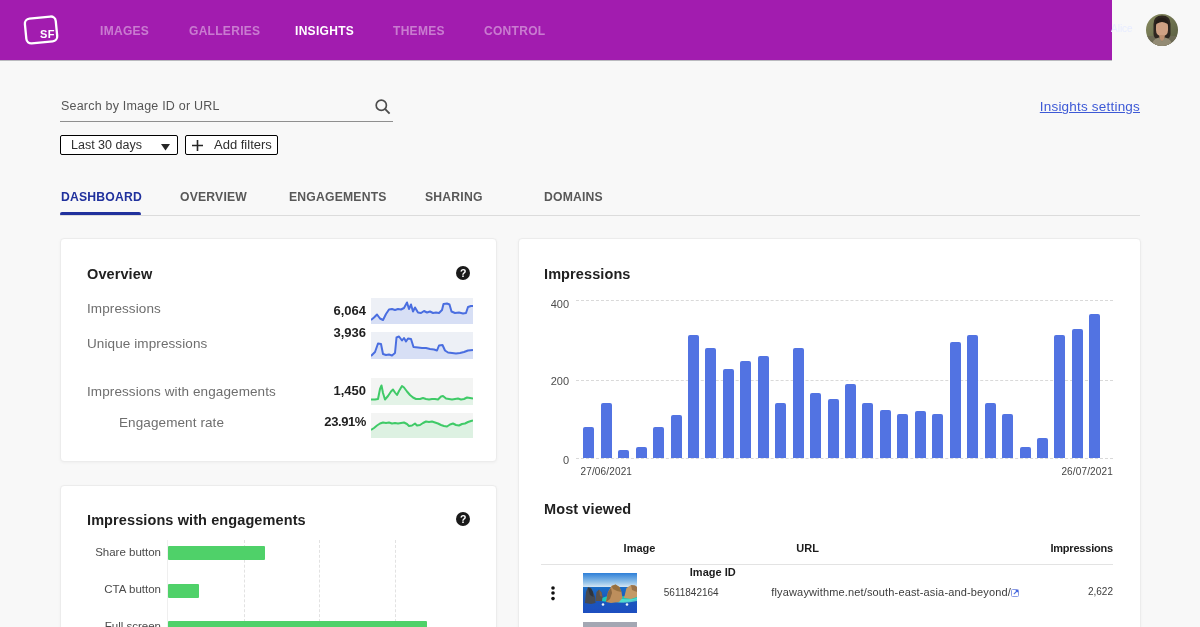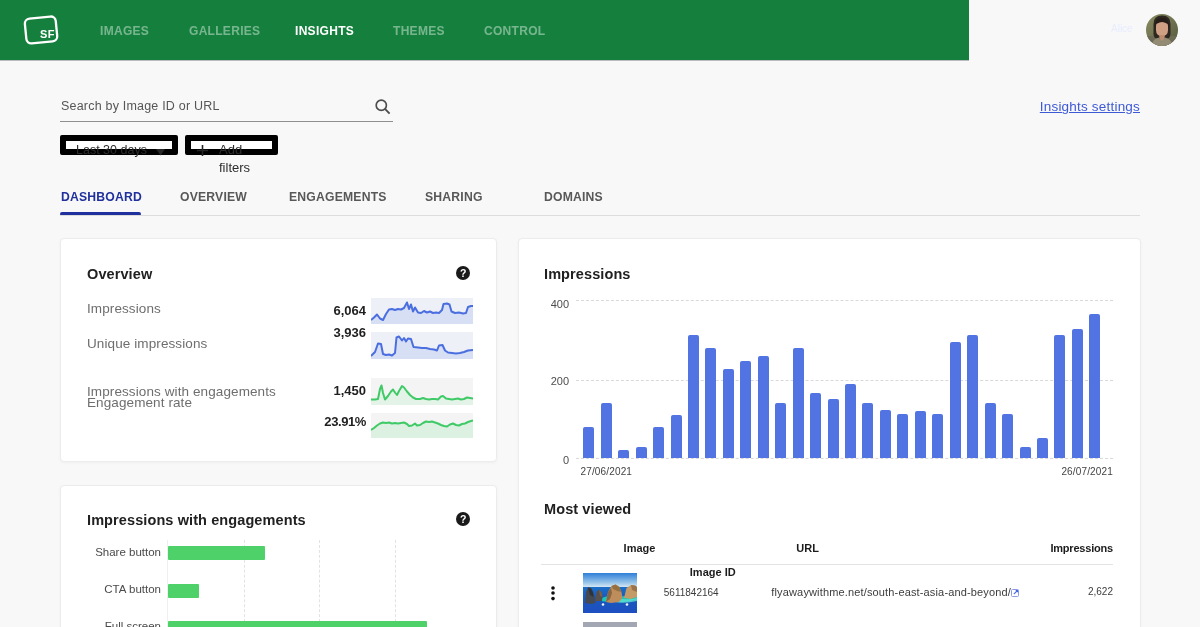--- a/index.html
+++ b/index.html
@@ -1,27 +1,27 @@
 <!DOCTYPE html>
 <html><head>
 <meta charset="utf-8">
 <style>
 * { margin:0; padding:0; box-sizing:border-box; }
 html,body { width:1200px; height:627px; overflow:hidden; font-family:"Liberation Sans",sans-serif; background:#f8f8f8; }
 .abs { position:absolute; }
 
-.nav { position:absolute; left:0; top:0; width:969px; height:60px; background:#15803d; box-shadow:0 1px 0 rgba(0,0,20,0.25); }
+.nav { position:absolute; left:0; top:0; width:1112px; height:60px; background:#a21caf; box-shadow:0 1px 0 rgba(0,0,20,0.25); }
 .navitem { position:absolute; top:23.7px; font-size:12px; font-weight:bold; letter-spacing:0.3px; color:rgba(255,255,255,0.42); }
 .navitem.active { color:#ffffff; }
 .alice { position:absolute; top:22px; font-size:10px; color:#e7ecff; }
 
 .searchlbl { position:absolute; left:61px; top:99.8px; font-size:12.5px; color:#565656; letter-spacing:0.2px; line-height:1; }
 .searchline { position:absolute; left:60px; top:120.6px; width:333px; height:1px; background:#8f8f8f; }
 .settings { position:absolute; top:100.4px; right:60px; font-size:13.5px; color:#3d59d6; text-decoration:underline; letter-spacing:0.2px; line-height:1; }
-.btn { position:absolute; top:134.5px; height:20px; background:#fff; border:6px solid #000000; border-radius:2px; font-size:12.5px; color:#2e2e2e; line-height:18.5px; }
+.btn { position:absolute; top:134.5px; height:20px; background:#fff; border:1px solid #000000; border-radius:2px; font-size:12.5px; color:#2e2e2e; line-height:18.5px; }
 
 .tab { position:absolute; top:190.6px; font-size:12.2px; font-weight:bold; letter-spacing:0.2px; color:#585858; line-height:1; }
 .tab.active { color:#20319d; }
 .tabunderline { position:absolute; left:60px; top:212px; width:81px; height:4px; background:#20319d; border-radius:2px; }
 .tabline { position:absolute; left:60px; top:215px; width:1080px; height:1px; background:#dcdcdc; }
 
 .card { position:absolute; background:#fff; border:1px solid #ececec; border-radius:4px; box-shadow:0 1px 3px rgba(0,0,0,0.04); }
 .cardtitle { position:absolute; font-size:14.5px; font-weight:bold; color:#212121; letter-spacing:0.1px; line-height:1; }
 .qicon { position:absolute; width:14px; height:14px; background:#1a1a1a; border-radius:50%; color:#fff; font-size:10.5px; font-weight:bold; text-align:center; line-height:14px; }
 .rowlbl { position:absolute; left:87px; font-size:13.5px; color:#6e6e6e; letter-spacing:0.1px; line-height:1; }
@@ -127,21 +127,21 @@
 </svg>
 
 <div class="rowlbl" style="top:384.5px;">Impressions with engagements</div>
 <div class="rowval" style="left:286px;top:383.5px;">1,450</div>
 <svg class="spark" style="top:378px;" width="102" height="27" viewBox="0 0 102 27">
   <rect width="102" height="27" fill="#f3f4f3"></rect>
   <path d="M0,21.5 L4,21.5 L7,21 L9,11 L10.5,7.5 L12,15 L14,21.5 L17,18 L20,13.5 L22,11.5 L24,14.5 L26,17 L28,13 L31,8 L33,9.5 L36,13.5 L39,17 L42,19.5 L45,21 L49,21 L52,20 L55,21 L58,21.5 L61,21 L64,21 L67,21.5 L70,18.5 L72,18 L75,20.5 L78,21 L81,21.5 L84,21 L87,20.5 L90,21.5 L93,21 L96,19.5 L99,20 L102,20.5 L102,27 L0,27 Z" fill="#e3f3e7" stroke="none"></path>
   <path d="M0,21.5 L4,21.5 L7,21 L9,11 L10.5,7.5 L12,15 L14,21.5 L17,18 L20,13.5 L22,11.5 L24,14.5 L26,17 L28,13 L31,8 L33,9.5 L36,13.5 L39,17 L42,19.5 L45,21 L49,21 L52,20 L55,21 L58,21.5 L61,21 L64,21 L67,21.5 L70,18.5 L72,18 L75,20.5 L78,21 L81,21.5 L84,21 L87,20.5 L90,21.5 L93,21 L96,19.5 L99,20 L102,20.5" fill="none" stroke="#3fca67" stroke-width="2" stroke-linejoin="round"></path>
 </svg>
 
-<div class="rowlbl" style="top:396px;">Engagement rate</div>
+<div class="rowlbl" style="top:416px;margin-left:32px;">Engagement rate</div>
 <div class="rowval" style="left:286px;top:415px;letter-spacing:-0.4px;">23.91%</div>
 <svg class="spark" style="top:413px;" width="102" height="25" viewBox="0 0 102 25">
   <rect width="102" height="25" fill="#f3f4f3"></rect>
   <path d="M0,17 L3,15 L6,12.5 L9,10.5 L12,9.5 L15,10 L18,9.5 L21,10.5 L24,10 L27,10.5 L30,10 L33,9.5 L36,11 L38,13 L41,12.5 L44,10.5 L46,12.5 L49,12 L52,10 L55,8.5 L58,9 L61,8.5 L64,9.5 L67,10.5 L70,12 L73,13 L76,13.5 L79,11.5 L82,10.5 L85,12 L88,12.5 L91,11 L94,10.5 L97,9 L100,8 L102,7.5 L102,25 L0,25 Z" fill="#ddf1e2" stroke="none"></path>
   <path d="M0,17 L3,15 L6,12.5 L9,10.5 L12,9.5 L15,10 L18,9.5 L21,10.5 L24,10 L27,10.5 L30,10 L33,9.5 L36,11 L38,13 L41,12.5 L44,10.5 L46,12.5 L49,12 L52,10 L55,8.5 L58,9 L61,8.5 L64,9.5 L67,10.5 L70,12 L73,13 L76,13.5 L79,11.5 L82,10.5 L85,12 L88,12.5 L91,11 L94,10.5 L97,9 L100,8 L102,7.5" fill="none" stroke="#3fca67" stroke-width="2" stroke-linejoin="round"></path>
 </svg>
 
 <div class="card" style="left:60px;top:485px;width:437px;height:200px;"></div>
 <div class="cardtitle" style="left:87px;top:513.3px;">Impressions with engagements</div>
 <div class="qicon" style="left:456.3px;top:512.3px;">?</div>

